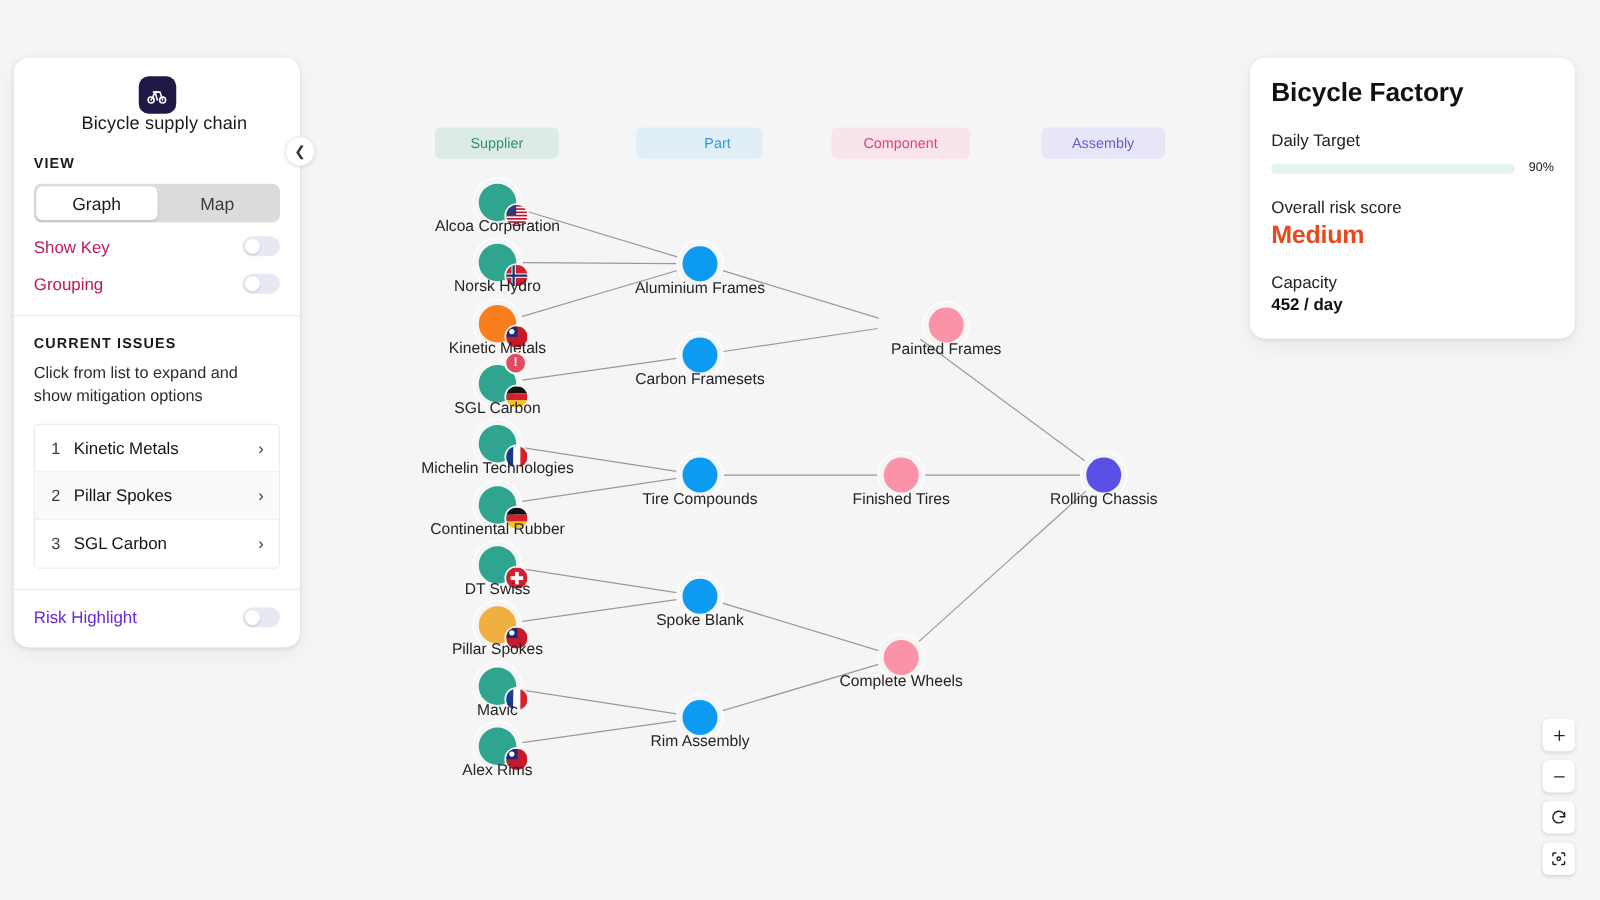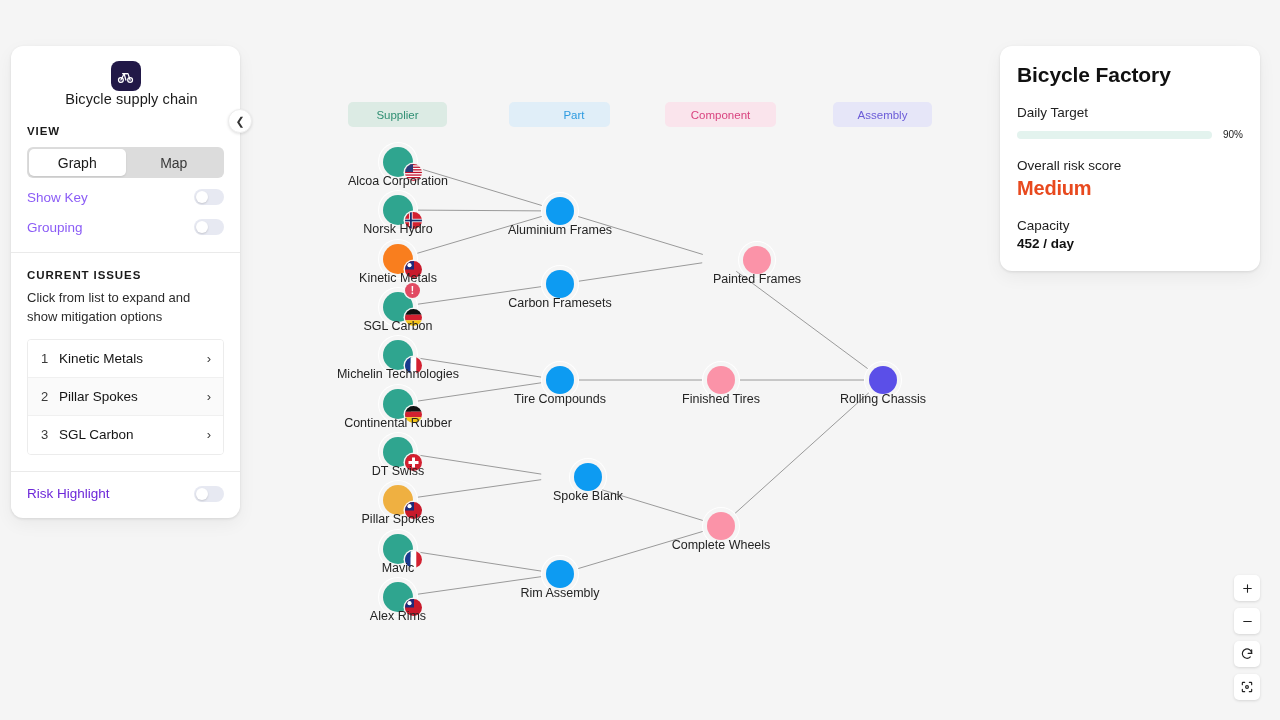--- a/index.html
+++ b/index.html
@@ -52,21 +52,21 @@
   .seg-item {
     flex: 1; display: flex; align-items: center; justify-content: center;
     font-size: 14px; color: #3A3A3A; cursor: pointer; border-radius: 5px;
   }
   .seg-item.active { background: #FFFFFF; box-shadow: 0 1px 2px rgba(0,0,0,.10); color: #1A1A1A; }
 
   .toggle-row {
     display: flex; align-items: center; justify-content: space-between;
     padding: 8px 16px 0 16px; height: 30px;
   }
-  .toggle-row .tlabel { font-size: 13.5px; color: #8b5cf6; }
+  .toggle-row .tlabel { font-size: 13.5px; color: #be185d; }
   .switch {
     width: 30px; height: 16px; border-radius: 8px; background: #E7E9F2;
     position: relative; cursor: pointer; flex: 0 0 auto;
   }
   .switch .knob {
     position: absolute; left: 2px; top: 2px; width: 12px; height: 12px;
     border-radius: 50%; background: #FFFFFF; box-shadow: 0 1px 2px rgba(0,0,0,.15);
   }
 
   .divider { height: 1px; background: #EAEAEA; margin: 14px 0 0 0; }
@@ -304,21 +304,21 @@
           <div class="nlabel" style="top: 26px;">Aluminium Frames</div>
         </div>
         <div class="node" style="left: 560px; top: 284px;">
           <div class="dot" style="width: 28px; height: 28px; background: rgb(13, 155, 242);"></div>
           <div class="nlabel" style="top: 26px;">Carbon Framesets</div>
         </div>
         <div class="node" style="left: 560px; top: 380px;">
           <div class="dot" style="width: 28px; height: 28px; background: rgb(13, 155, 242);"></div>
           <div class="nlabel" style="top: 26px;">Tire Compounds</div>
         </div>
-        <div class="node" style="left: 588px; top: 477px;">
+        <div class="node" style="left: 560px; top: 477px;">
           <div class="dot" style="width: 28px; height: 28px; background: rgb(13, 155, 242);"></div>
           <div class="nlabel" style="top: 26px;">Spoke Blank</div>
         </div>
         <div class="node" style="left: 560px; top: 574px;">
           <div class="dot" style="width: 28px; height: 28px; background: rgb(13, 155, 242);"></div>
           <div class="nlabel" style="top: 26px;">Rim Assembly</div>
         </div>
         <div class="node" style="left: 757px; top: 260px;">
           <div class="dot" style="width: 28px; height: 28px; background: rgb(251, 147, 168);"></div>
           <div class="nlabel" style="top: 26px;">Painted Frames</div>

